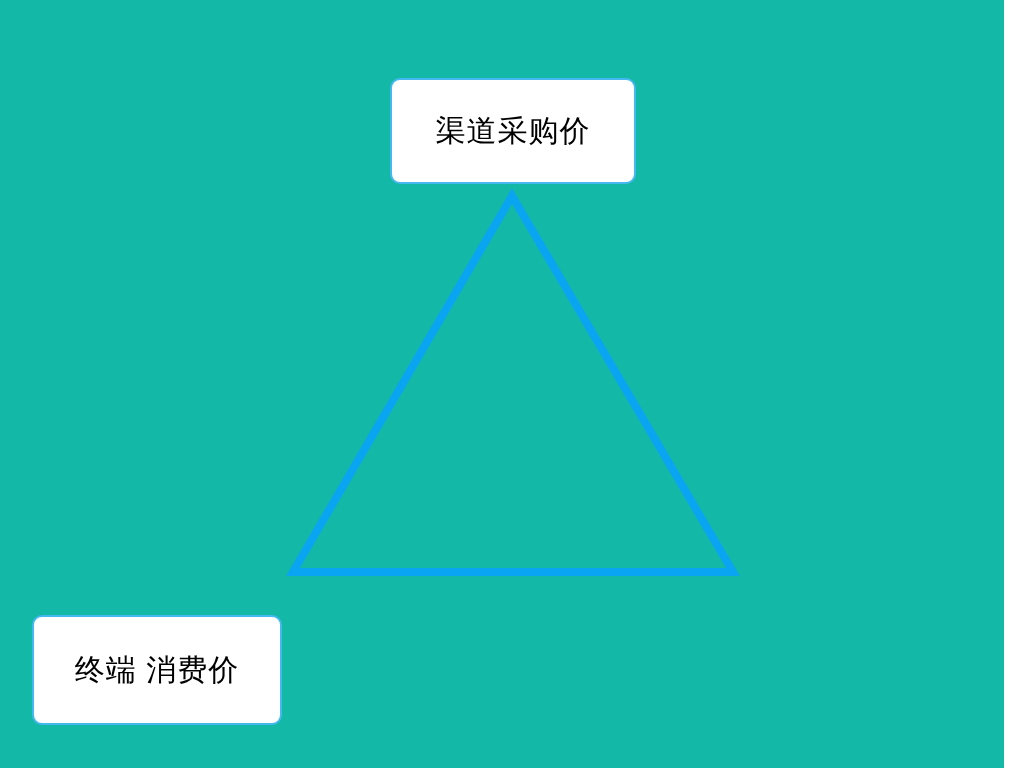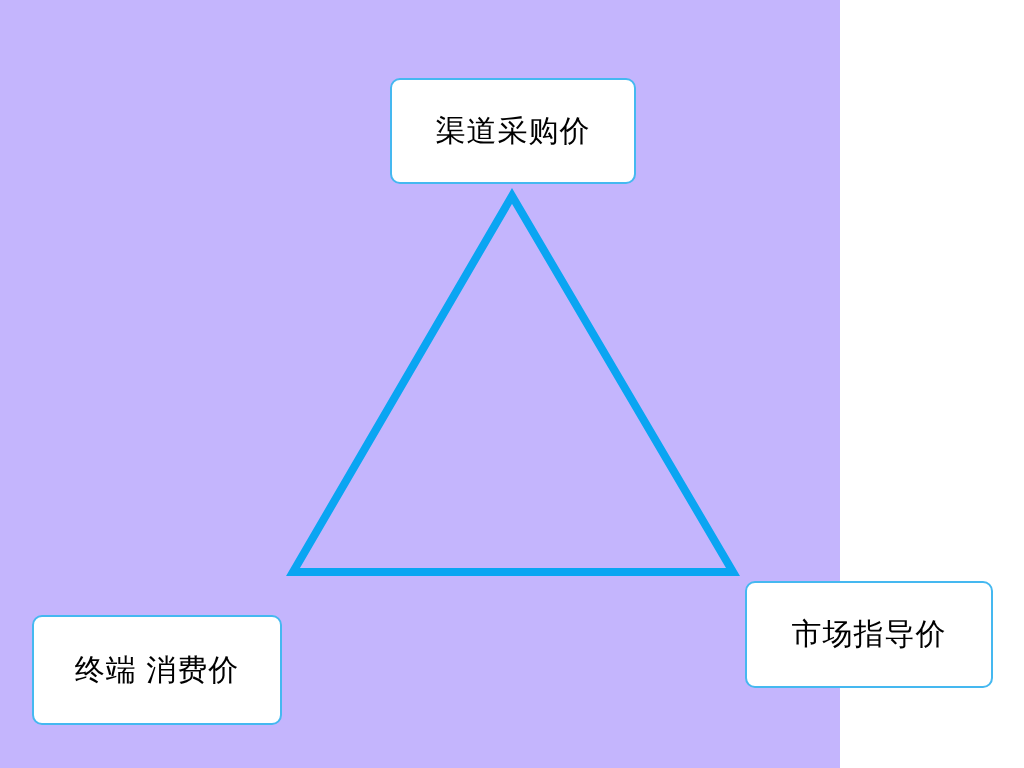--- a/index.html
+++ b/index.html
@@ -6,23 +6,23 @@
     margin: 0;
     padding: 0;
     background: #ffffff;
     width: 1024px;
     height: 768px;
     overflow: hidden;
     font-family: "Liberation Sans", sans-serif;
   }
   .canvas {
     position: relative;
-    width: 840px;
+    width: 1004px;
     height: 768px;
-    background: #c4b5fd;
+    background: #14b8a6;
   }
   .node-box {
     position: absolute;
     box-sizing: border-box;
     border: 2px solid #45b8f0;
     border-radius: 10px;
     background: #ffffff;
     display: flex;
     align-items: center;
     justify-content: center;
@@ -71,17 +71,14 @@
   </svg>
 
   <div class="node-box node-top">
     <span class="node-label">渠道采购价</span>
   </div>
 
   <div class="node-box node-bottom-left">
     <span class="node-label">终端 消费价</span>
   </div>
 
-  <div class="node-box node-bottom-right">
-    <span class="node-label">市场指导价</span>
-  </div>
 
 </div>
 
 </body></html>

